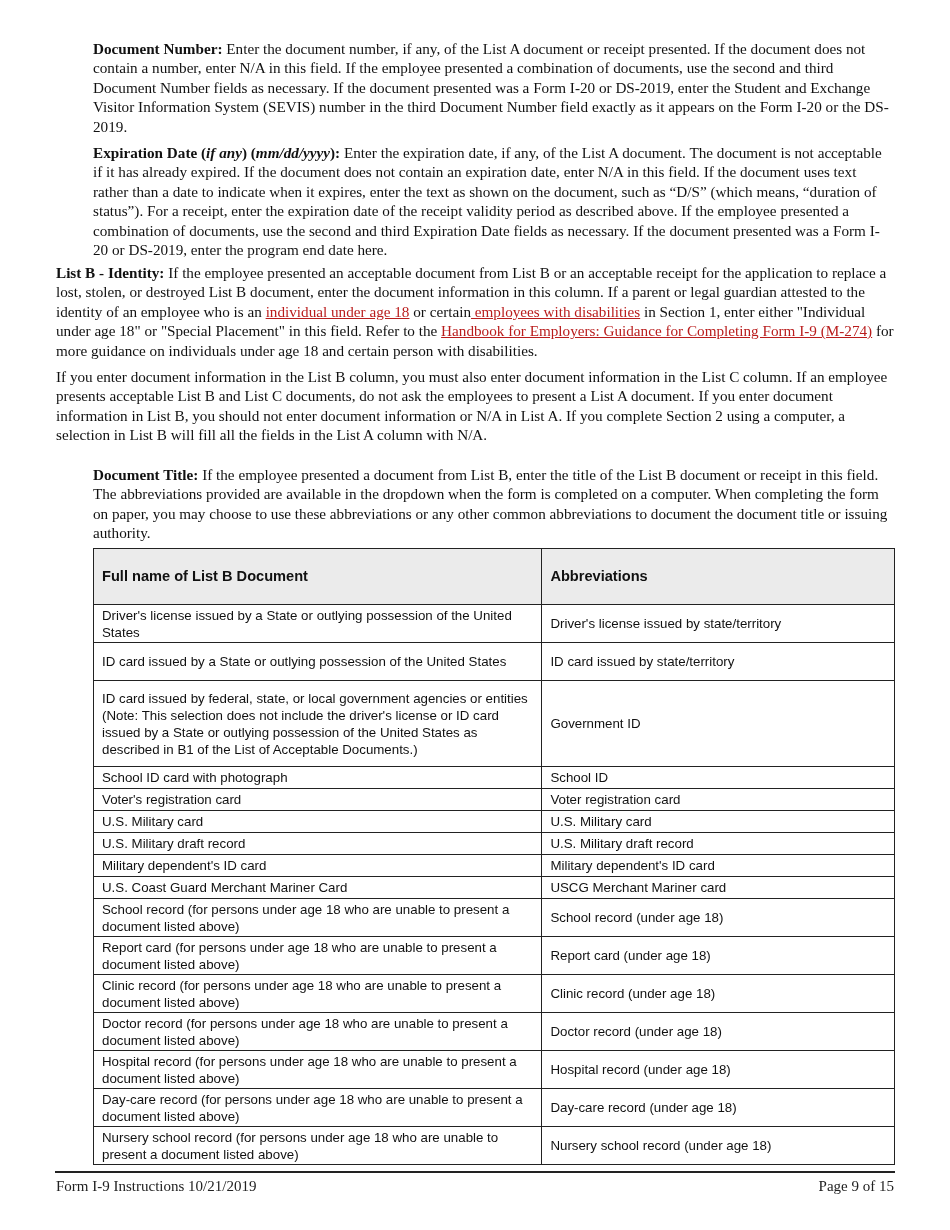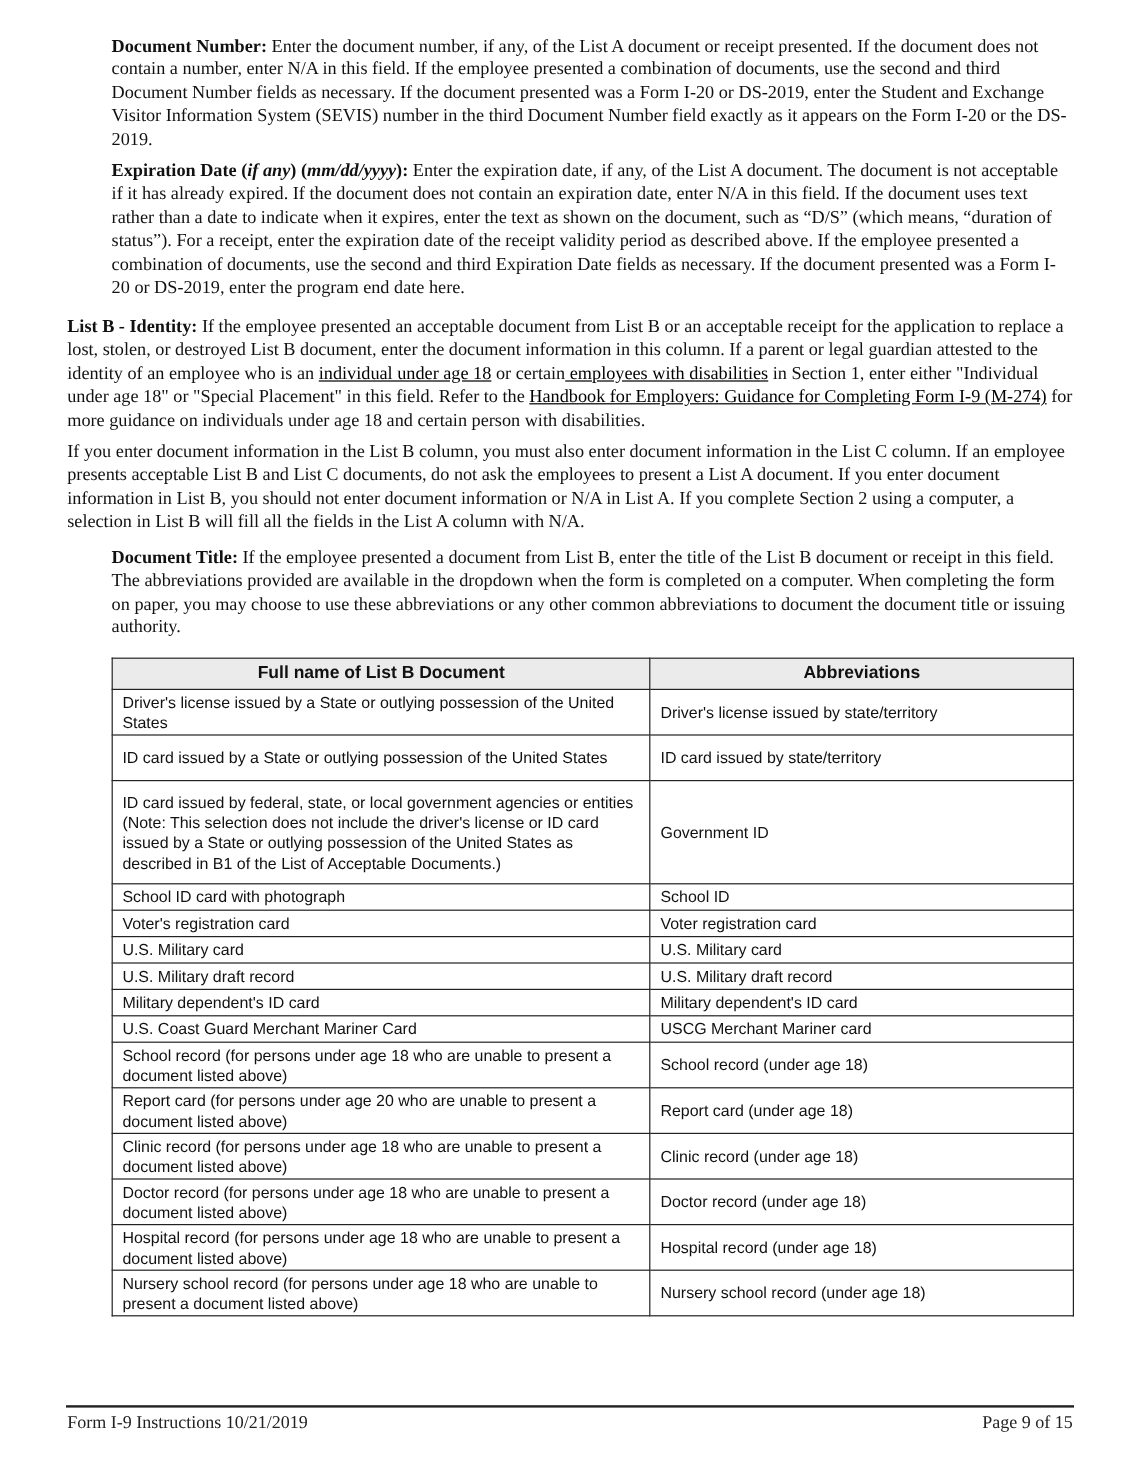--- a/index.html
+++ b/index.html
@@ -18,29 +18,30 @@
     .para {
       position: absolute;
       font-size: 15.2px;
       line-height: 19.4px;
       margin: 0;
       text-align: left;
     }
     .para.indent {
       left: 93px;
       width: 800px;
+      margin-top: 10px;
     }
     .para.full {
       left: 56px;
       width: 840px;
     }
     .para b { font-weight: bold; }
     .para b i { font-style: italic; }
     a.link {
-      color: #000000;
+      color: #b91c1c;
       text-decoration: underline;
     }
     table.listb {
       position: absolute;
       left: 93px;
       top: 548px;
       width: 802px;
       border-collapse: collapse;
       font-family: "Liberation Sans", "DejaVu Sans", sans-serif;
       font-size: 13.3px;
@@ -48,25 +49,25 @@
       color: #111111;
     }
     table.listb th, table.listb td {
       border: 1.3px solid #222222;
       text-align: left;
       vertical-align: middle;
       padding: 1px 8px 1px 8px;
     }
     table.listb th {
       background: #ebebeb;
-      text-align: center;
+      text-align: left;
       font-weight: bold;
       font-size: 14.6px;
       height: 19px;
-      padding: 3px 8px;
+      padding: 18px 8px;
     }
     table.listb col.c1 { width: 449px; }
     table.listb col.c2 { width: 353px; }
     table.listb tr.single td { height: 19px; }
     table.listb tr.double td { height: 35px; }
     table.listb tr.quad td { height: 83px; }
     .footer-rule {
       position: absolute;
       left: 55px;
       top: 1171px;
@@ -143,36 +144,40 @@
     </tr>
     <tr class="single">
       <td>U.S. Coast Guard Merchant Mariner Card</td>
       <td>USCG Merchant Mariner card</td>
     </tr>
     <tr class="double">
       <td>School record (for persons under age 18 who are unable to present a document listed above)</td>
       <td>School record (under age 18)</td>
     </tr>
     <tr class="double">
-      <td>Report card (for persons under age 20 who are unable to present a document listed above)</td>
+      <td>Report card (for persons under age 18 who are unable to present a document listed above)</td>
       <td>Report card (under age 18)</td>
     </tr>
     <tr class="double">
       <td>Clinic record (for persons under age 18 who are unable to present a document listed above)</td>
       <td>Clinic record (under age 18)</td>
     </tr>
     <tr class="double">
       <td>Doctor record (for persons under age 18 who are unable to present a document listed above)</td>
       <td>Doctor record (under age 18)</td>
     </tr>
     <tr class="double">
       <td>Hospital record (for persons under age 18 who are unable to present a document listed above)</td>
       <td>Hospital record (under age 18)</td>
     </tr>
     <tr class="double">
+      <td>Day-care record (for persons under age 18 who are unable to present a document listed above)</td>
+      <td>Day-care record (under age 18)</td>
+    </tr>
+    <tr class="double">
       <td>Nursery school record (for persons under age 18 who are unable to present a document listed above)</td>
       <td>Nursery school record (under age 18)</td>
     </tr>
   </tbody>
 </table>
 
 <div class="footer-rule"></div>
 <div class="footer left">Form I-9 Instructions 10/21/2019</div>
 <div class="footer right">Page 9 of 15</div>
 

